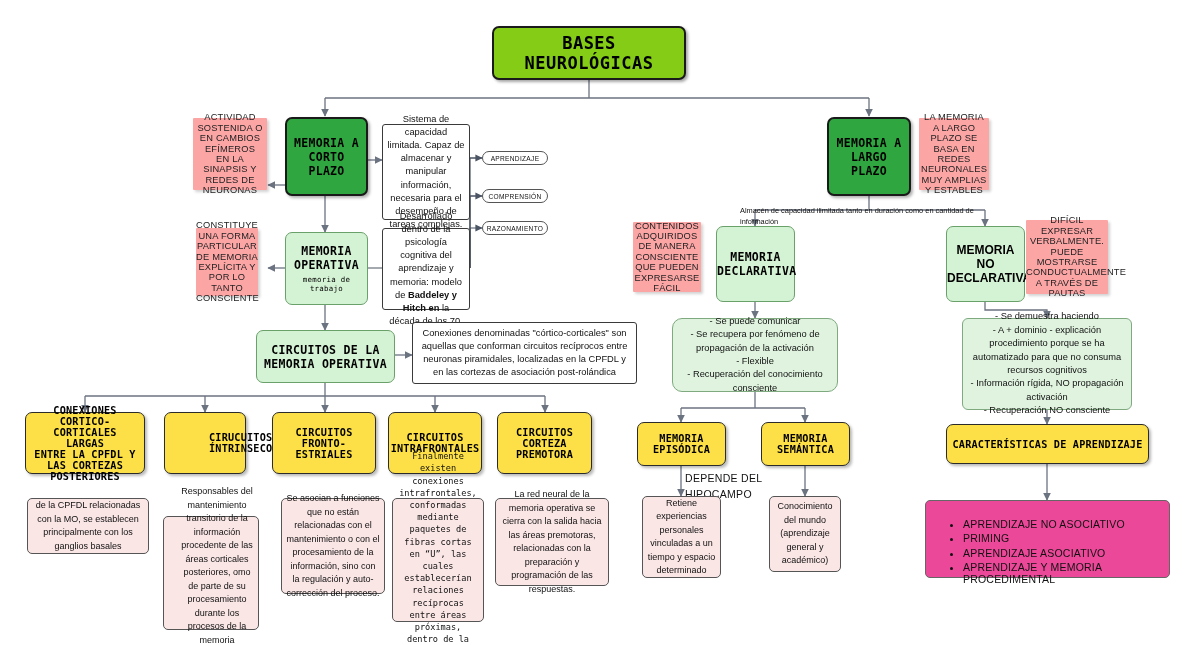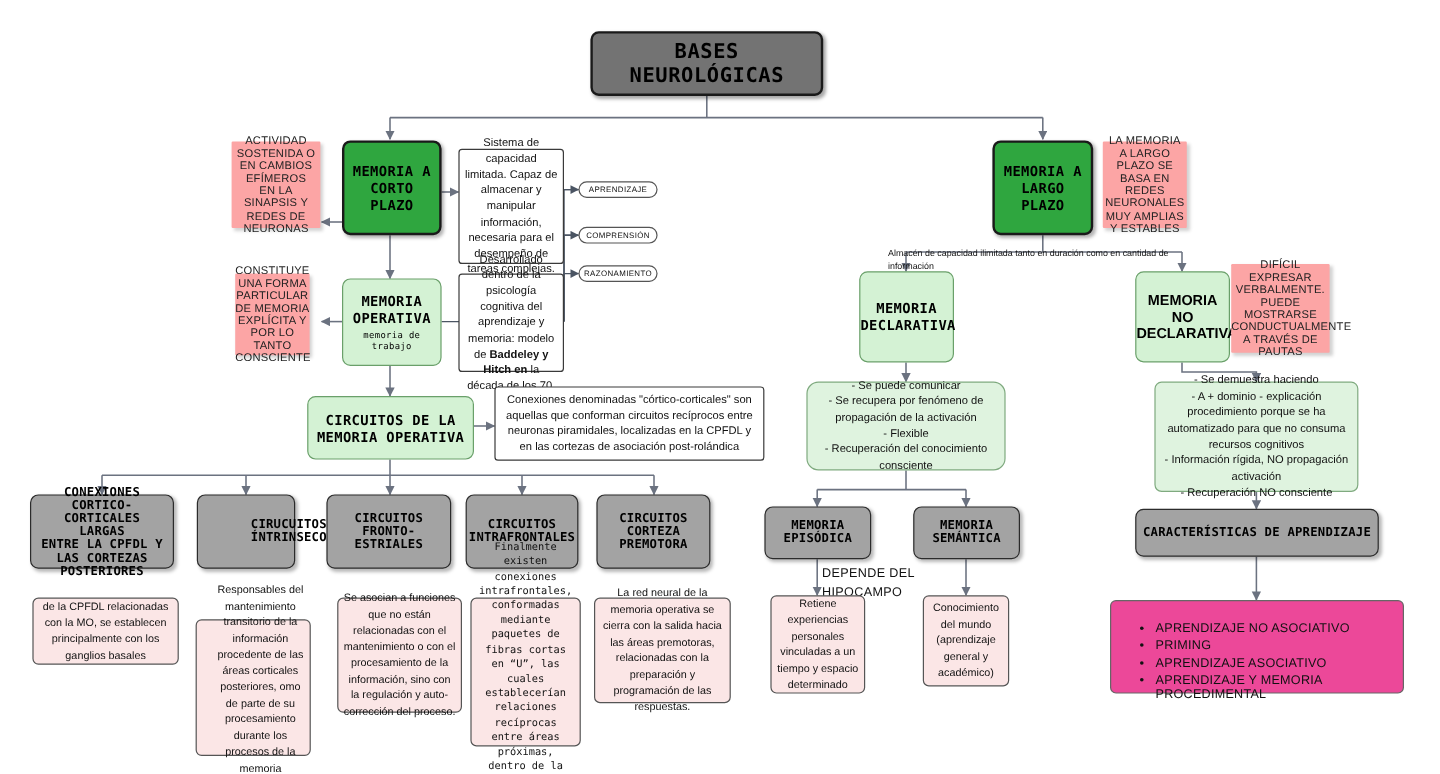--- a/index.html
+++ b/index.html
@@ -3,39 +3,39 @@
 <meta charset="utf-8">
 <style>
   html,body{margin:0;padding:0;background:#ffffff;}
   body{font-family:"DejaVu Sans", sans-serif;}
   #canvas{position:relative;width:1200px;height:645px;background:#fff;overflow:hidden;}
   svg.lines{position:absolute;left:0;top:0;width:1200px;height:645px;pointer-events:none;}
   .node{position:absolute;box-sizing:border-box;display:flex;align-items:center;justify-content:center;text-align:center;}
   .node .inner{width:100%;padding:2px 4px;}
 
   
-  .title-box{background:#737373;border:2px solid #1a1a1a;border-radius:7px;
+  .title-box{background:#84cc16;border:2px solid #1a1a1a;border-radius:7px;
     font-family:"DejaVu Sans Mono", monospace;font-weight:bold;font-size:17px;letter-spacing:.5px;color:#000;
     box-shadow:2px 2px 3px rgba(0,0,0,.35);}
   .green-dark{background:#2fa63f;border:2px solid #1a1a1a;border-radius:7px;
     font-family:"DejaVu Sans Mono", monospace;font-weight:bold;font-size:11.5px;color:#000;letter-spacing:.3px;
     box-shadow:2px 2px 3px rgba(0,0,0,.3);}
   .green-light{background:#d4f2d4;border:1.6px solid #6aa06a;border-radius:7px;
     font-family:"DejaVu Sans Mono", monospace;font-weight:bold;font-size:11.5px;color:#000;letter-spacing:.3px;}
   .green-light.sans{font-family:"Liberation Sans", sans-serif;font-size:12px;letter-spacing:0;}
   .green-pale{background:#dff3df;border:1.4px solid #7faa7f;border-radius:6px;
     font-family:"Liberation Sans", sans-serif;font-size:9.3px;color:#111;line-height:1.45;}
   .yellow{background:#fca5a5;border:none;border-radius:1px;
     font-family:"Liberation Sans", sans-serif;font-size:9.3px;color:#222;line-height:1.12;letter-spacing:.2px;
     box-shadow:2px 2px 3px rgba(0,0,0,.18);}
   .white-box{background:#ffffff;border:1.4px solid #3a3a3a;border-radius:3px;
     font-family:"Liberation Sans", sans-serif;font-size:9.3px;color:#111;line-height:1.42;}
   .pill{background:#ffffff;border:1.2px solid #555;border-radius:7px;
     font-family:"Liberation Sans", sans-serif;font-size:6.6px;color:#111;letter-spacing:.3px;}
-  .gray{background:#a3a3a3;border:1.6px solid #2b2b2b;border-radius:7px;
+  .gray{background:#fde047;border:1.6px solid #2b2b2b;border-radius:7px;
     font-family:"DejaVu Sans Mono", monospace;font-weight:bold;font-size:10.2px;color:#000;letter-spacing:.2px;
     box-shadow:2px 2px 3px rgba(0,0,0,.28);}
   .pink{background:#fbe6e6;border:1.4px solid #555;border-radius:5px;
     font-family:"Liberation Sans", sans-serif;font-size:9px;color:#111;line-height:1.5;}
   .pink.mono{font-family:"DejaVu Sans Mono", monospace;font-size:8.6px;line-height:1.42;}
   .pink-wide{background:#ec4899;border:1.2px solid #666;border-radius:5px;
     font-family:"Liberation Sans", sans-serif;font-size:10.5px;color:#111;
     display:block;text-align:left;padding:14px 22px;box-sizing:border-box;}
   .pink-wide ul{margin:0;padding-left:15px;}
   .pink-wide li{margin:2.5px 0;letter-spacing:.2px;}
@@ -216,20 +216,23 @@
     <div class="inner">MEMORIA A
 LARGO PLAZO</div>
   </div>
 
   <div class="node yellow" style="left:919px;top:118px;width:70px;height:72px;">
     <div class="inner">LA MEMORIA A LARGO PLAZO SE BASA EN REDES NEURONALES MUY AMPLIAS Y ESTABLES</div>
   </div>
 
   <div class="free-text" style="left:740px;top:205px;width:260px;font-size:7.4px;">Almacén de capacidad ilimitada tanto en duración como en cantidad de información</div>
 
+  <div class="node yellow" style="left:633px;top:222px;width:68px;height:70px;">
+    <div class="inner">CONTENIDOS ADQUIRIDOS DE MANERA CONSCIENTE QUE PUEDEN EXPRESARSE FÁCIL</div>
+  </div>
 
   <div class="node green-light" style="left:716px;top:226px;width:79px;height:76px;white-space:pre-line;">
     <div class="inner">MEMORIA
 DECLARATIVA</div>
   </div>
 
   <div class="node green-light sans" style="left:946px;top:226px;width:79px;height:76px;white-space:pre-line;">
     <div class="inner">MEMORIA NO
 DECLARATIVA</div>
   </div>

